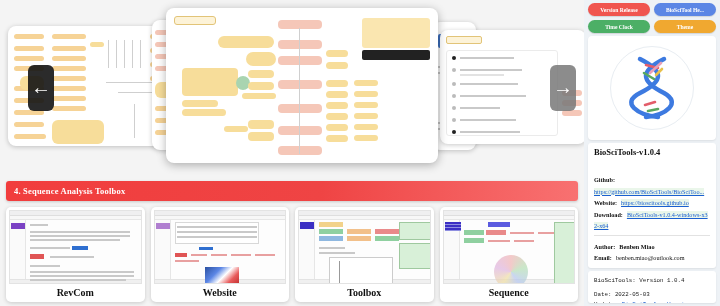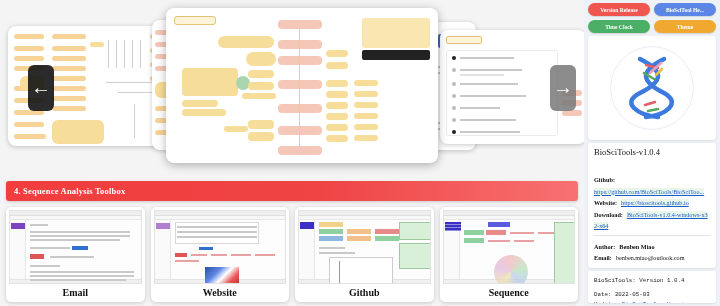--- a/index.html
+++ b/index.html
@@ -207,21 +207,21 @@
   }
   .info-box {
     background: #ffffff;
     border-radius: 3px;
     padding: 4px 6px 5px 6px;
     box-shadow: 0 1px 2px rgba(0,0,0,0.08);
     font-family: "Liberation Serif", serif;
     color: #111;
   }
   .info-title {
-    font-size: 8.5px; font-weight: normal;
+    font-size: 8.5px; font-weight: bold;
     margin-bottom: 16px;
   }
   .lbl { font-size: 6.2px; font-weight: bold; }
   .lnk {
     font-size: 6.2px; color: #1a5fd0;
     text-decoration: underline;
     word-break: break-all;
     background: #eaf6ea;
   }
   .row { line-height: 8.5px; }
@@ -404,21 +404,21 @@
           <div class="txtline" style="left:20px;top:36px;width:40px;"></div>
           <div class="swatch" style="left:62px;top:35px;width:16px;height:4px;background:#2f6fd0;"></div>
           <div class="swatch" style="left:20px;top:43px;width:14px;height:5px;background:#e05555;"></div>
           <div class="txtline" style="left:40px;top:45px;width:44px;"></div>
           <div class="txtline" style="left:20px;top:54px;width:30px;"></div>
           <div class="txtline" style="left:20px;top:60px;width:104px;"></div>
           <div class="txtline" style="left:20px;top:64px;width:104px;"></div>
           <div class="txtline" style="left:20px;top:68px;width:96px;"></div>
 
         </div>
-        <div class="card-title">Email</div>
+        <div class="card-title">RevCom</div>
       </div>
 
       <div class="card">
         <div class="card-thumb">
           <div class="tb"></div>
             <div class="tb2"></div>
             <div class="sb"></div>
             <div class="foot"></div>
           <div class="swatch" style="left:1px;top:12px;width:14px;height:6px;background:#b07fd0;"></div>
           <div class="swatch" style="left:20px;top:11px;width:84px;height:22px;background:#fff;border:1px solid #d8d8d8;"></div>
@@ -454,21 +454,21 @@
           <div class="swatch" style="left:48px;top:25px;width:24px;height:5px;background:#f2c08a;"></div>
           <div class="swatch" style="left:76px;top:25px;width:24px;height:5px;background:#8fd0a0;"></div>
           <div class="txtline" style="left:20px;top:36px;width:26px;"></div>
           <div class="txtline" style="left:20px;top:41px;width:36px;"></div>
           <div class="swatch" style="left:30px;top:46px;width:64px;height:32px;background:#fff;border:1px solid #ccc;"></div>
           <div class="line" style="left:40px;top:50px;width:1px;height:24px;background:#999;"></div>
 
           <div class="swatch" style="left:100px;top:11px;width:40px;height:18px;background:#d8f0d8;border:1px solid #9fc99f;"></div>
           <div class="swatch" style="left:100px;top:32px;width:40px;height:26px;background:#d8f0d8;border:1px solid #9fc99f;"></div>
         </div>
-        <div class="card-title">Github</div>
+        <div class="card-title">Toolbox</div>
       </div>
 
       <div class="card">
         <div class="card-thumb">
           <div class="tb"></div>
             <div class="tb2"></div>
             <div class="sb"></div>
             <div class="foot"></div>
           <div class="swatch" style="left:1px;top:11px;width:16px;height:9px;background:repeating-linear-gradient(180deg,#3b2fc4 0 2px,#8f8fe0 2px 3px);"></div>
           <div class="swatch" style="left:44px;top:11px;width:22px;height:5px;background:#5b5be0;"></div>

